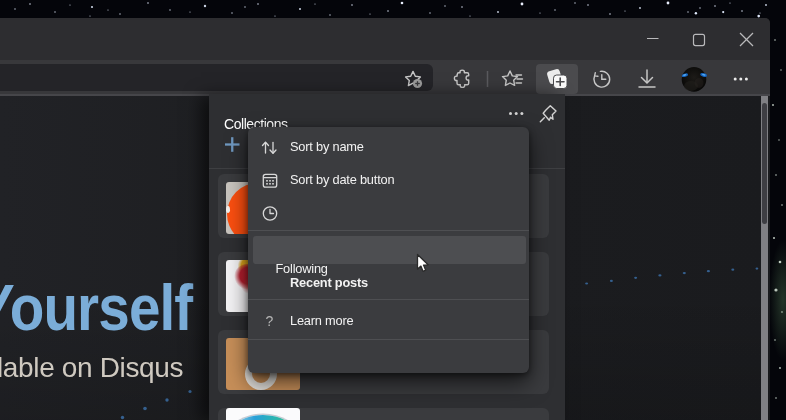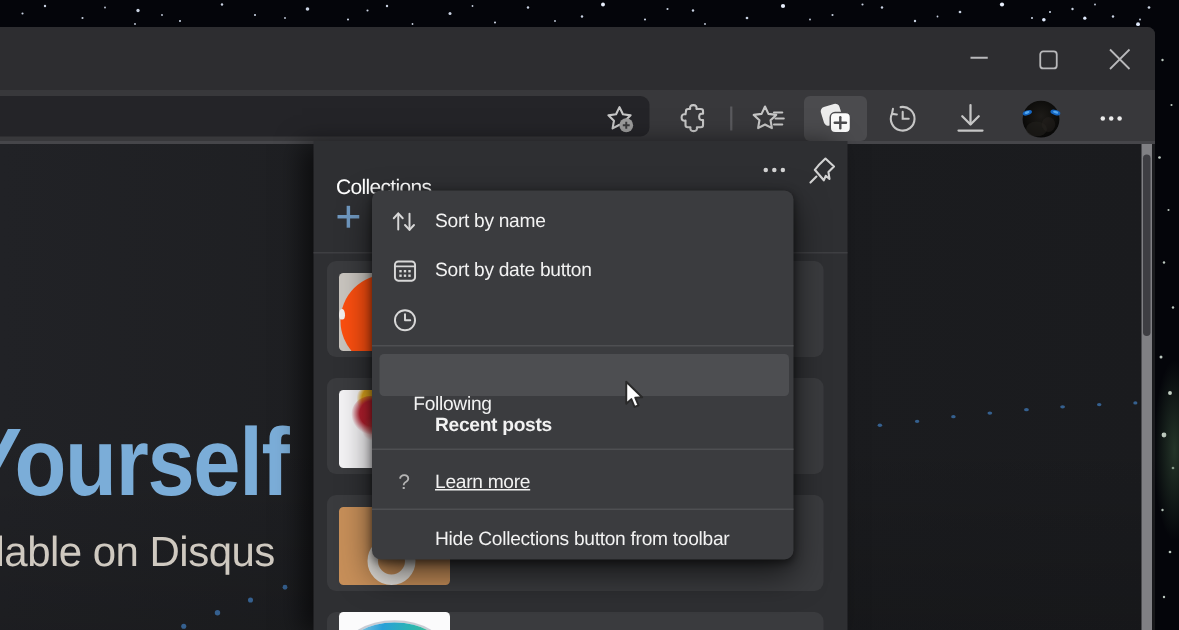--- a/index.html
+++ b/index.html
@@ -244,22 +244,21 @@
   <div class="abs" style="left:5px;right:3px;top:109px;height:28px;background:#4d4e51;border-radius:3px;"></div>
   <div class="abs" style="left:0px;right:0px;top:103.5px;height:1px;background:#4e4f52;"></div>
   <div class="abs" style="left:0px;right:0px;top:172px;height:1px;background:#4e4f52;"></div>
   <div class="abs" style="left:0px;right:0px;top:212px;height:1px;background:#4e4f52;"></div>
 </div>
 <div class="abs" id="menu-text" style="left:247.5px;top:126.5px;width:319px;height:246.5px;font-size:12.8px;color:#f2f2f2;letter-spacing:-0.2px;text-align:right;">
   <div class="abs" style="left:42.5px;top:13.5px;height:14px;line-height:14px;">Sort by name</div>
   <div class="abs" style="left:42.5px;top:46.5px;height:14px;line-height:14px;">Sort by date button</div>
   <div class="abs" style="left:28px;top:116px;height:14px;line-height:14px;margin-top:19px;">Following</div>
   <div class="abs" style="left:42.5px;top:149.5px;height:14px;line-height:14px;font-weight:bold;">Recent posts</div>
-  <div class="abs" style="left:42.5px;top:187.5px;height:14px;line-height:14px;text-decoration:underline;">Learn more</div>
-  <div class="abs" style="left:42.5px;top:225px;height:14px;line-height:14px;">Hide Collections button from toolbar</div>
+  <div class="abs" style="left:42.5px;top:187.5px;height:14px;line-height:14px;">Learn more</div>
 </div>
 
 <svg class="abs" style="left:247.5px;top:126.5px" width="281" height="247">
   <g stroke="#d8d8d8" stroke-width="1.3" fill="none" stroke-linecap="round" stroke-linejoin="round">
 
     <line x1="17.5" y1="15.5" x2="17.5" y2="26"></line>
     <path d="M14.5 18.5 L17.5 15.2 L20.5 18.5"></path>
     <line x1="25" y1="15.5" x2="25" y2="26"></line>
     <path d="M22 23 L25 26.3 L28 23"></path>
 

